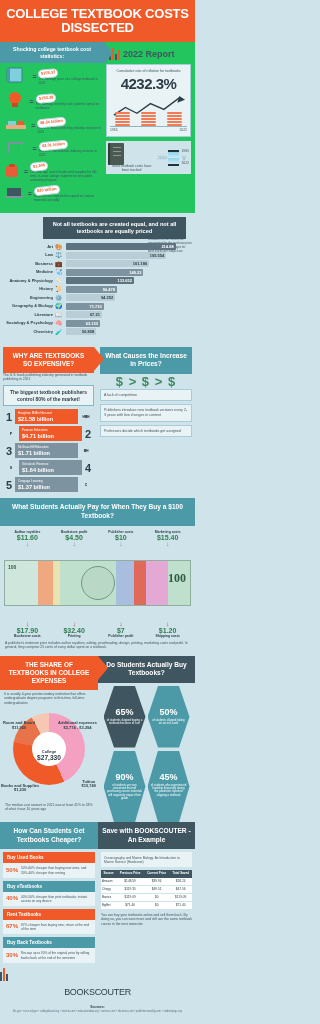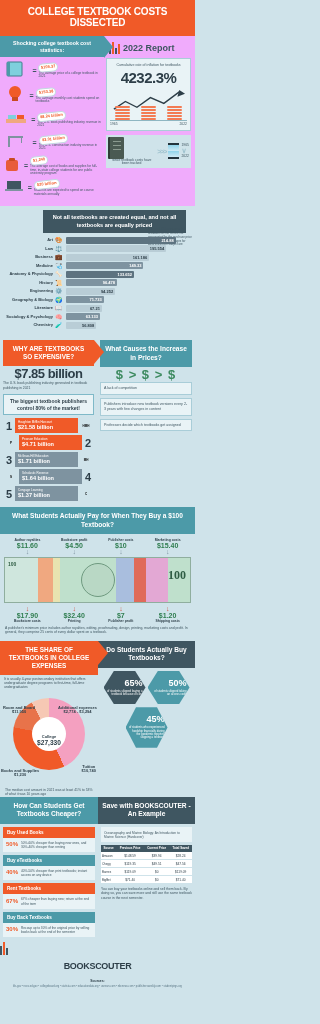--- a/index.html
+++ b/index.html
@@ -5,21 +5,21 @@
   * { box-sizing: border-box; margin:0; padding:0; }
   body {
     width:195px; height:1024px; background:#cfe3ea;
     font-family:"Liberation Sans", sans-serif; overflow:hidden;
     -webkit-font-smoothing:antialiased;
   }
   .page { width:195px; position:relative; }
 
   
   .hdr { background:#f05a28; padding:7px 4px 8px; text-align:center; }
-  .hdr h1 { color:#fff; font-size:10px; line-height:1.05; font-weight:bold;
+  .hdr h1 { color:#fff; font-size:13px; line-height:1.05; font-weight:bold;
             letter-spacing:-0.2px; text-transform:uppercase; }
 
   
   .banner-teal { position:relative; background:#4c9aa8; color:#fff;
     font-size:5.2px; font-weight:bold; text-align:center; padding:4px 8px;
     line-height:1.25; }
   .banner-teal::after { content:""; position:absolute; right:-9px; top:0;
     border-top:11px solid transparent; border-bottom:11px solid transparent;
     border-left:9px solid #4c9aa8; }
   .banner-orange { position:relative; background:#f05a28; color:#fff;
@@ -27,21 +27,21 @@
     line-height:1.25; text-transform:uppercase; }
   .banner-orange::after { content:""; position:absolute; right:-10px; top:0;
     border-top:12px solid transparent; border-bottom:12px solid transparent;
     border-left:10px solid #f05a28; }
   .sect-head { background:#4c9aa8; color:#fff; font-size:6.6px; font-weight:bold;
     text-align:center; padding:5px 4px; line-height:1.3; }
   .sect-head-dark { background:#3f5661; color:#fff; font-size:6.6px;
     font-weight:bold; text-align:center; padding:5px 4px; line-height:1.3; }
 
   
-  .s1 { display:flex; background:#f0abfc; }
+  .s1 { display:flex; background:#22c55e; }
   .s1-left { width:104px; padding-bottom:6px; }
   .s1-right { width:91px; padding:4px 4px 4px 2px; }
   .rep-title { display:flex; align-items:center; gap:3px; padding:2px 0 4px 3px; }
   .rep-bars { display:flex; align-items:flex-end; gap:1px; height:12px; }
   .rep-bars i { display:block; width:2px; background:#3f5661; }
   .rep-bars i.o { background:#f05a28; }
   .rep-title span { font-size:9px; font-weight:bold; color:#3f5661; }
 
   .card { background:#e9f3f6; border:1px solid #a9cdd8; padding:4px 3px; }
   .card-cap { font-size:3.6px; color:#3f5661; text-align:center; line-height:1.3; }
@@ -125,21 +125,21 @@
   .dollars { font-size:13px; font-weight:bold; color:#3c8a5f; text-align:center;
              letter-spacing:1px; }
 
   
   .s4 { background:#cfe3ea; padding:0 0 6px; }
   .cols { display:flex; justify-content:space-around; padding:4px 4px 0; }
   .col { text-align:center; width:24%; }
   .col .lab { font-size:3.4px; color:#2d3e48; font-weight:bold; line-height:1.2; }
   .col .val { font-size:7px; font-weight:bold; color:#2f7d4f; }
   .arrow-up { font-size:7px; color:#7e93a0; line-height:0.8; }
-  .billwrap { position:relative; margin:2px 4px; }
+  .billwrap { position:relative; margin:14px 4px; }
   .bill { height:46px; background:
       linear-gradient(90deg,#cfe6dd 0 18%, #f0a880 18% 26%, #e8e3b0 26% 30%,
       #bfe0cc 30% 60%, #a9bede 60% 70%, #e06a5a 70% 76%, #e3a8d4 76% 88%,
       #bfe0cc 88% 100%);
       border:1px solid #8fae9e; position:relative; overflow:hidden; }
   .bill .oval { position:absolute; left:50%; top:50%; transform:translate(-50%,-50%);
       width:34px; height:34px; border-radius:50%; background:#b9d8c5;
       border:1px solid #6f9a80; }
   .bill .hundred { position:absolute; right:4px; top:10px; font-size:12px;
       font-weight:bold; color:#2f5d44; font-family:"Liberation Serif", serif; }
@@ -160,21 +160,21 @@
     transform:translate(-50%,-50%); width:34px; height:34px; border-radius:50%;
     background:#fff; }
   .pieCenter { position:absolute; left:50%; top:50%; transform:translate(-50%,-50%);
     text-align:center; z-index:3; }
   .pieCenter .t { font-size:4px; color:#2d3e48; font-weight:bold; }
   .pieCenter .v { font-size:6.6px; color:#2d3e48; font-weight:bold; }
   .plabel { position:absolute; font-size:4px; font-weight:bold; color:#2d3e48;
             line-height:1.15; text-align:center; }
 
   .hexrow { display:flex; justify-content:center; gap:2px; padding:3px 2px 0; }
-  .hex { width:42px; padding:8px 3px; text-align:right; color:#fff;
+  .hex { width:42px; padding:22px 3px; text-align:center; color:#fff;
      clip-path:polygon(25% 0,75% 0,100% 50%,75% 100%,25% 100%,0 50%); }
   .hex.d { background:#3f5661; }
   .hex.t { background:#4c9aa8; }
   .hex .p { font-size:9px; font-weight:bold; line-height:1; }
   .hex .c { font-size:2.8px; line-height:1.2; margin-top:2px; }
 
   
   .s6 { display:flex; background:#cfe3ea; }
   .s6l { width:98px; } .s6r { width:97px; }
   .tipband { background:#f05a28; color:#fff; font-size:4.6px; font-weight:bold;
@@ -188,21 +188,21 @@
   table.ex th { background:#3f5661; color:#fff; padding:2px 1px; font-size:3px;
      line-height:1.1; }
   table.ex td { border-bottom:1px solid #cfe3ea; padding:1.5px 1px; color:#2d3e48;
      text-align:center; background:#fff; }
   table.ex td.n { text-align:left; font-size:2.9px; }
   .exhead { background:#e9f3f6; margin:3px; padding:3px; }
   .exhead .s { font-size:3.2px; color:#3f5661; margin-top:1px; }
 
   
   .logo { background:#cfe3ea; text-align:center; padding:6px 0 3px; }
-  .logo .lg { font-size:9px; font-weight:bold; color:#2d3e48; letter-spacing:-0.3px; }
+  .logo .lg { font-size:9px; font-weight:normal; color:#2d3e48; letter-spacing:-0.3px; }
   .sources { background:#cfe3ea; padding:3px 6px 8px; font-size:2.6px;
      color:#5b7785; line-height:1.35; text-align:center; }
   .sources .h { font-weight:bold; font-size:3.4px; color:#2d3e48; margin-bottom:1px; }
 </style>
 </head>
 <body>
 
 <div class="page">
 
   <div class="hdr">
@@ -457,21 +457,20 @@
             <span>56.808</span>
           </span>
       </div>
 
     </div>
   </div>
 
   <div class="s3">
     <div class="s3l">
       <div class="banner-orange">Why Are Textbooks So Expensive?</div>
-      <div class="bigmoney">$7.85 billion</div>
       <div class="desc">The U.S. book publishing industry generated in textbook publishing in 2021</div>
       <div class="pubhead">The biggest textbook publishers control 80% of the market!</div>
 
       <div class="prow">
         <span class="rk">1</span>
         <span class="pbar o">
           <span class="pname">Houghton Mifflin Harcourt</span>
           <span class="pval">$21.58 billion</span>
         </span>
         <span class="plogo">HMH</span>
@@ -624,20 +623,24 @@
         <div class="hex d">
           <div class="p">65%</div>
           <div class="c">of students skipped buying a textbook because of cost</div>
         </div>
         <div class="hex t">
           <div class="p">50%</div>
           <div class="c">of students skipped taking an access code</div>
         </div>
       </div>
       <div class="hexrow">
+        <div class="hex t">
+          <div class="p">90%</div>
+          <div class="c">of students are very concerned that not purchasing course materials will negatively impact their grade</div>
+        </div>
         <div class="hex t">
           <div class="p">45%</div>
           <div class="c">of students who experienced hardship financially during the pandemic reported skipping a textbook</div>
         </div>
       </div>
     </div>
   </div>
 
   <div class="s6">
     <div class="s6l">

